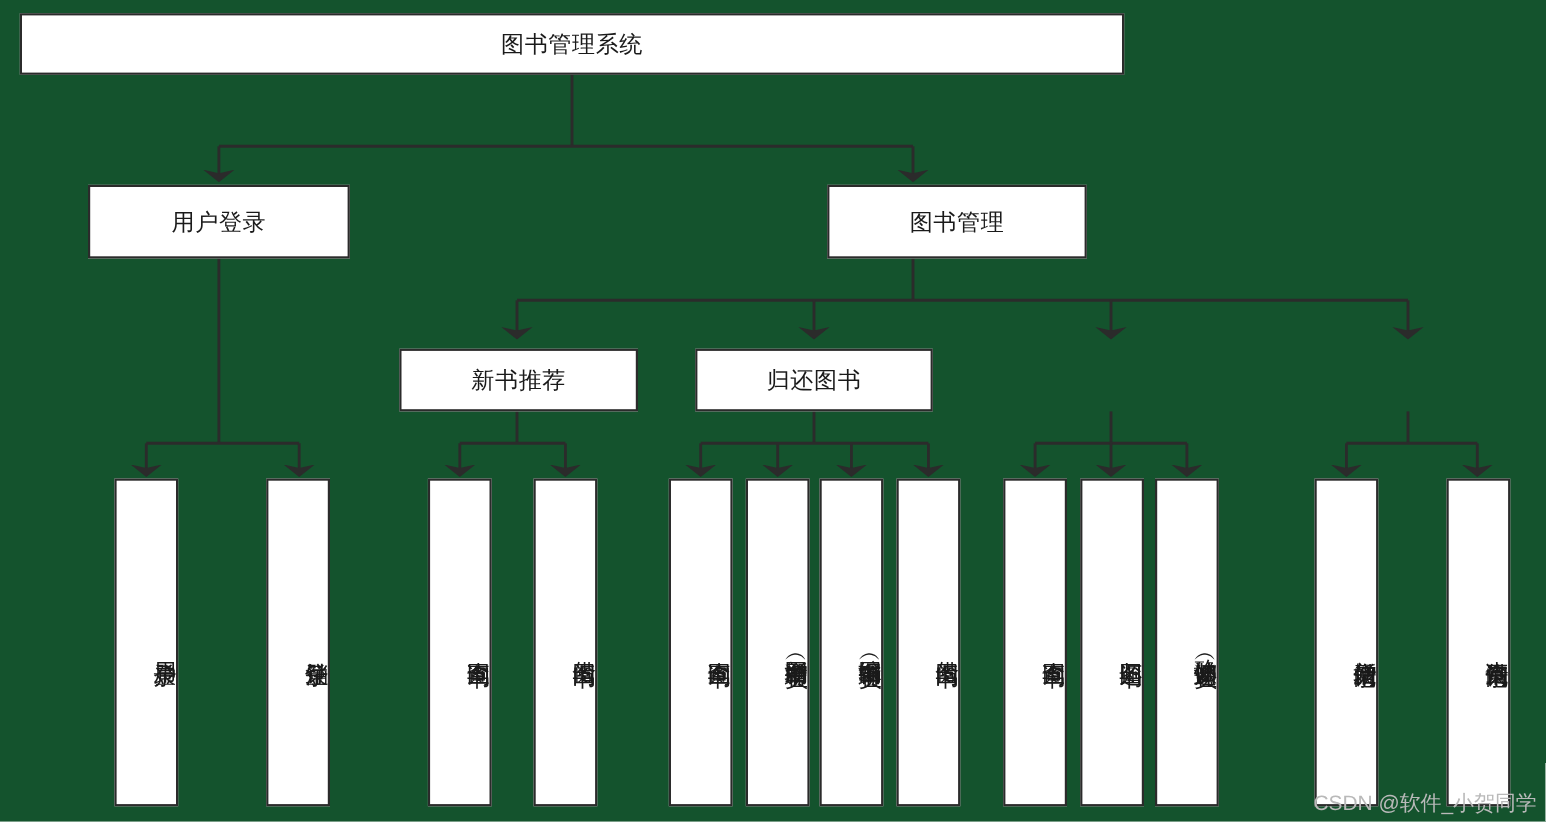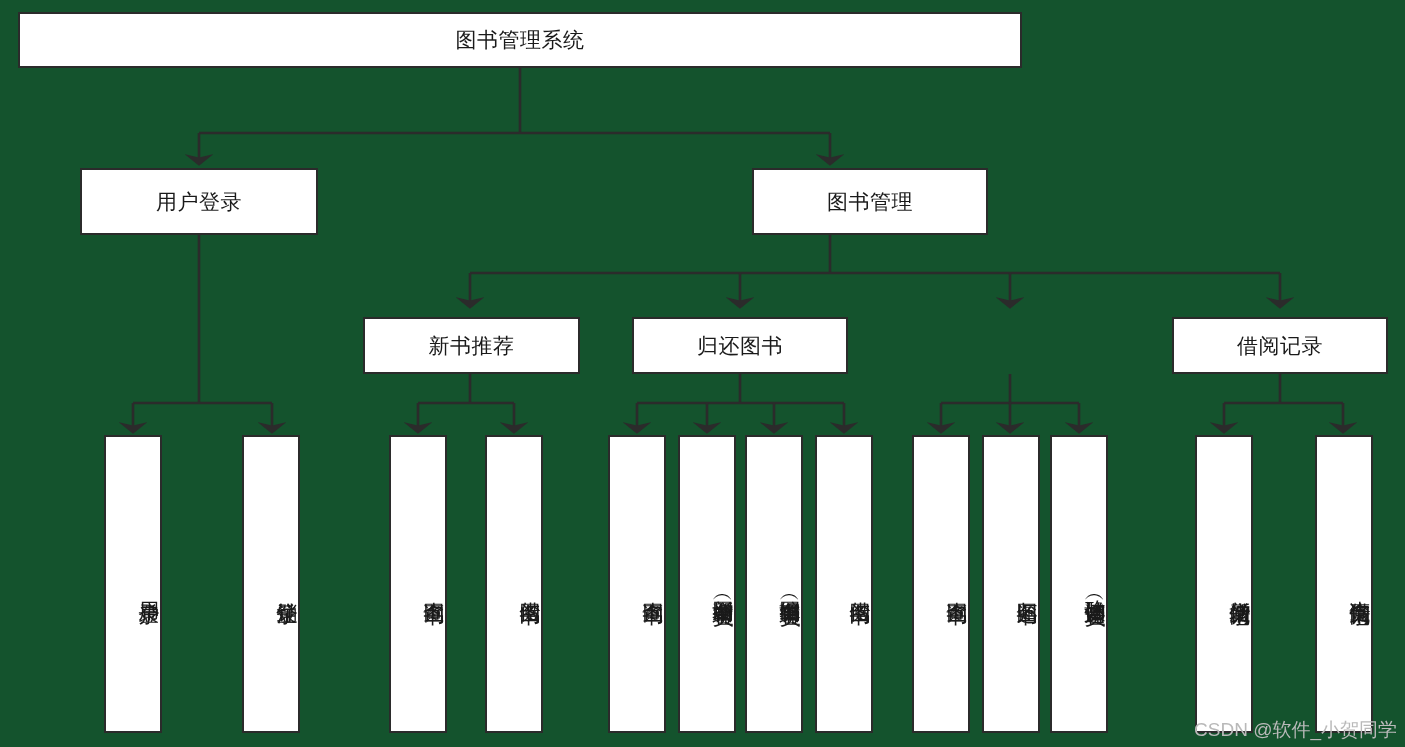--- a/index.html
+++ b/index.html
@@ -127,23 +127,20 @@
   <div class="node horizontal" style="left:712px; top:168px; width:236px; height:67px;margin-left:40px;">
     <span class="label">图书管理</span>
   </div>
 
   <div class="node horizontal" style="left:363px; top:317px; width:217px; height:57px;">
     <span class="label">新书推荐</span>
   </div>
   <div class="node horizontal" style="left:632px; top:317px; width:216px; height:57px;">
     <span class="label">归还图书</span>
   </div>
-  <div class="node horizontal" style="left:1172px; top:317px; width:216px; height:57px;">
-    <span class="label">借阅记录</span>
-  </div>
 
   <div class="node vertical" style="left:104px; top:435px; width:58px; height:298px;">
     <span class="label">用户登录</span>
   </div>
   <div class="node vertical" style="left:242px; top:435px; width:58px; height:298px;">
     <span class="label">注销登录</span>
   </div>
 
   <div class="node vertical" style="left:389px; top:435px; width:58px; height:298px;">
     <span class="label">查询图书</span>

